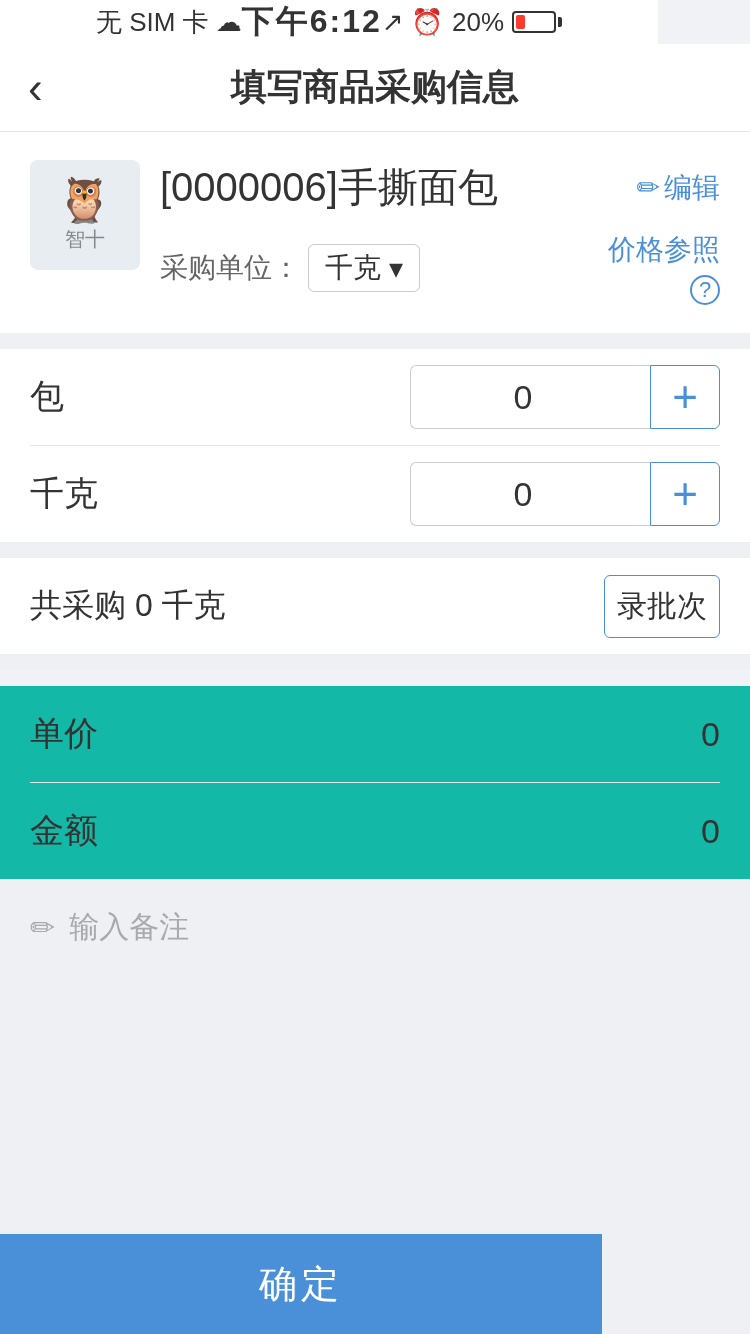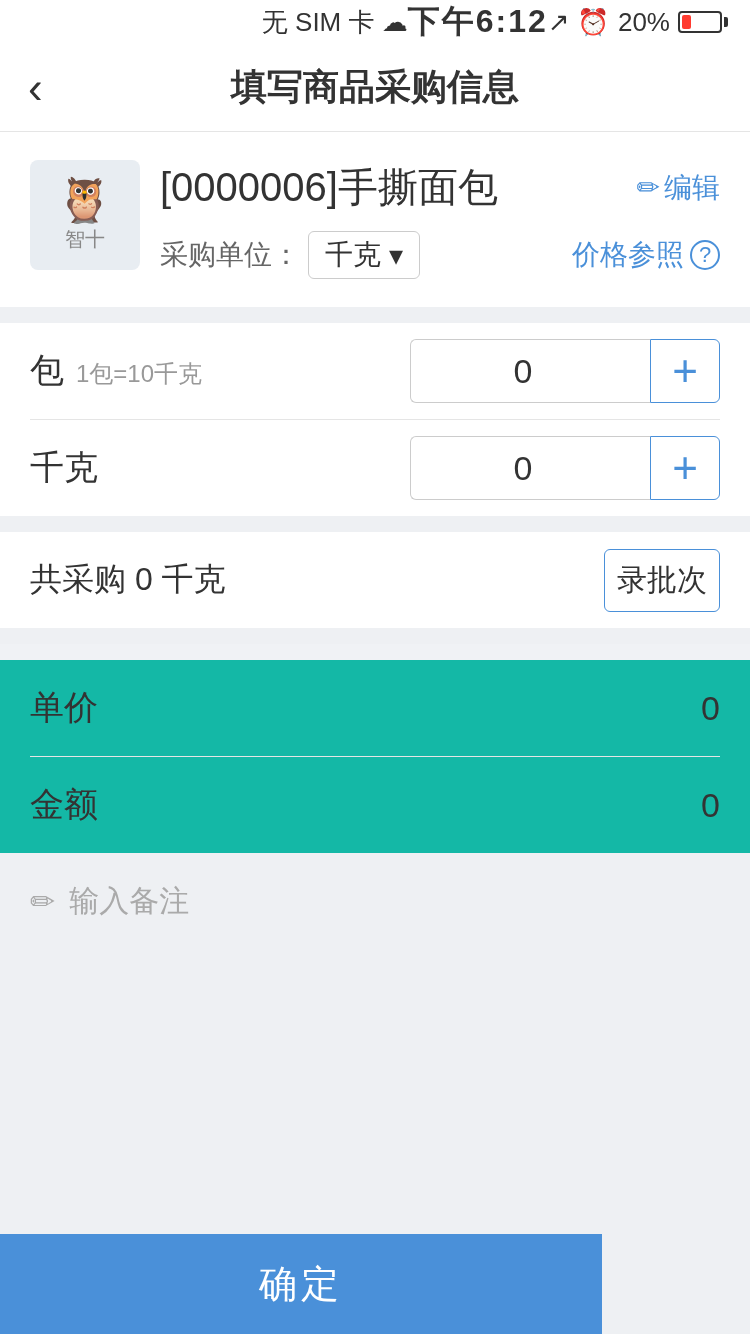--- a/index.html
+++ b/index.html
@@ -8,27 +8,27 @@
       width: 750px;
       min-height: 1334px;
       font-family: -apple-system, "PingFang SC", "Helvetica Neue", Arial, sans-serif;
       background: #f0f2f5;
       font-size: 32px;
       color: #333;
     }
 
     
     .status-bar {
-      width: 750px;
+      width: 658px;
       height: 44px;
       background: #fff;
       display: flex;
       align-items: center;
-      justify-content: flex-end;
-      padding: 0 22px;
+      justify-content: center;
+      padding: 0 32px;
       font-size: 28px;
       font-weight: 500;
     }
     .status-left {
       display: flex;
       align-items: center;
       gap: 8px;
       font-size: 26px;
     }
     .status-center {
@@ -162,23 +162,24 @@
       background: #fff;
       display: flex;
       align-items: center;
       gap: 8px;
       cursor: pointer;
     }
     .price-ref {
       font-size: 28px;
       color: #4a90d9;
       display: flex;
-      align-items: center;
+      align-items: flex-end;
       gap: 6px;
       cursor: pointer;
+      flex-direction: column;
     }
 
     
     .divider-thick {
       height: 16px;
       background: #eef0f3;
     }
     .divider-thin {
       height: 1px;
       background: #e5e5e5;
@@ -387,21 +388,20 @@
       </div>
     </div>
   </div>
 
   <div class="divider-thick"></div>
 
   <div class="input-section">
     <div class="input-row">
       <div class="input-row-label">
         <span>包</span>
-        <span class="input-row-sublabel">1包=10千克</span>
       </div>
       <div class="input-row-right">
         <input class="qty-input" type="number" value="0" style="">
         <div class="qty-plus">+</div>
       </div>
     </div>
 
     <div class="divider-thin"></div>
 
     <div class="input-row">

